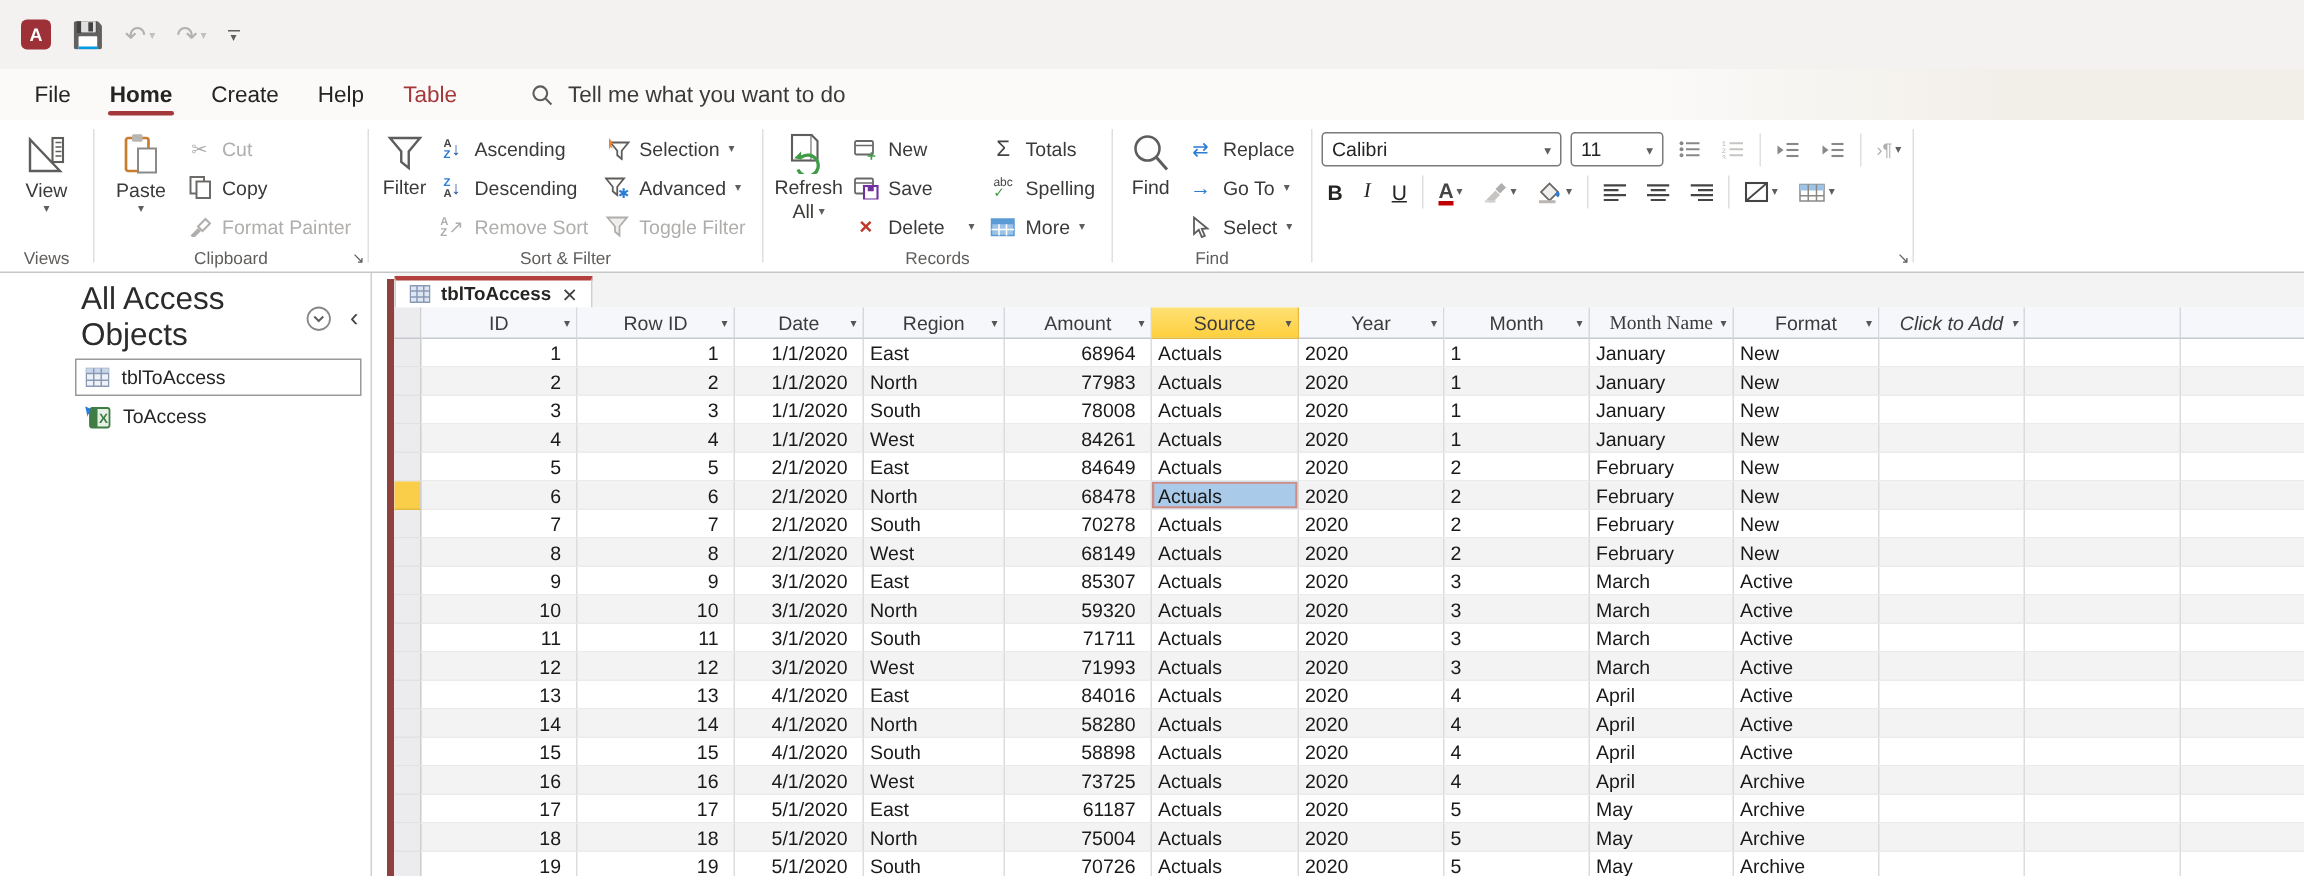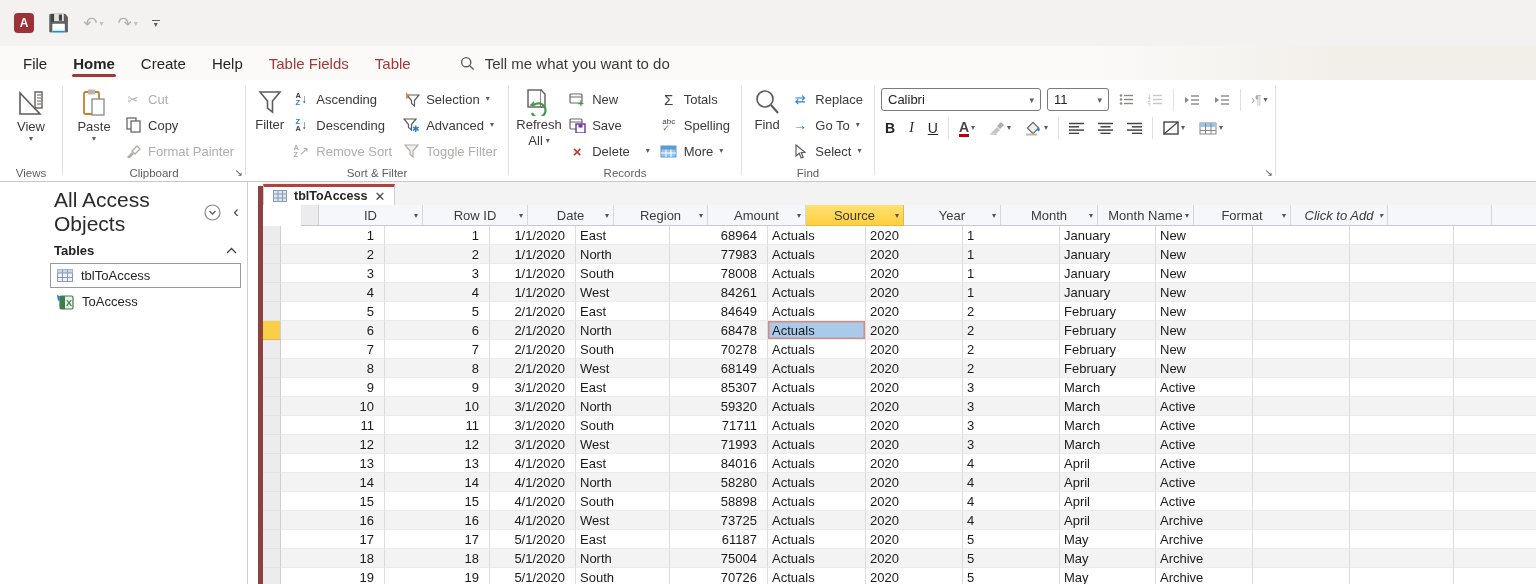--- a/index.html
+++ b/index.html
@@ -85,21 +85,21 @@
   .maroonstrip { position:absolute; left:258px; top:186px; width:5px; height:398px; background:#8e413d; }
   .docarea { position:absolute; left:263px; top:182px; width:1273px; height:402px; background:#fff; }
   .doctabs { height:23px; background:#f3f3f3; display:flex; align-items:flex-end; }
   .doctab { height:21px; margin-top:2px; background:#fff; border:1px solid #cfcfcf; border-bottom:none;
     border-top:3px solid #b3403c; display:flex; align-items:center; gap:7px; padding:0 9px; font-size:12.5px; font-weight:bold; color:#252423; }
   .tabclose { font-weight:normal; font-size:13px; color:#444; }
 
   
   .dz { position:absolute; left:0; top:23px; right:0; bottom:0; }
   .dzrow { display:flex; width:1273px; }
-  #dz-header { height:21px;padding-left:38px; }
+  #dz-header { height:21px; }
   .hcell { position:relative; height:21px; background:#f6f7fb; border-right:1px solid #d6d8e0;
     border-bottom:1px solid #c6c9d2; font-size:13px; color:#3b3b3b;
     display:flex; align-items:center; justify-content:center; }
   .hcell .harrow { position:absolute; right:4px; top:6px; font-size:8px; color:#555; }
   .hcell.hl { background:linear-gradient(#ffe173,#fecf3e); border-right-color:#e4b93e; border-bottom-color:#e4b93e; }
   .hcell.italic { font-style:italic; }
   .hcell.hsel-spacer { background:#ececee; border-right:1px solid #cfcfcf; }
   .hfill { flex:1; background:#f6f7fb; border-bottom:1px solid #c6c9d2; }
   .drow { display:flex; width:1273px; height:19px; background:#fff; }
   .drow.even { background:#f3f3f3; }
@@ -138,21 +138,20 @@
   </div>
 </div>
 
 <div class="tabsrow">
   <div class="beige"></div>
   <div id="ribbon-tabs" style="display:flex; height:100%; padding-left:10px;">
       <div class="rtab">File</div>
       <div class="rtab active">Home</div>
       <div class="rtab">Create</div>
       <div class="rtab">Help</div>
-      <div class="rtab contextual">Table Fields</div>
       <div class="rtab contextual">Table</div>
     </div>
   <div class="tellme">
     <span>
       <svg width="15" height="15" viewBox="0 0 15 15">
           <circle cx="6.2" cy="6.2" r="4.6" fill="none" stroke="#5f5d5b" stroke-width="1.4"></circle>
           <line x1="9.8" y1="9.8" x2="13.6" y2="13.6" stroke="#5f5d5b" stroke-width="1.4"></line>
         </svg>
     </span>
     <span>Tell me what you want to do</span>
@@ -568,28 +567,20 @@
 <div class="navpane">
   <div class="navhead">
     <span class="navtitle">All Access Objects</span>
     <span class="navdrop">
       <svg width="17" height="17" viewBox="0 0 17 17">
           <circle cx="8.5" cy="8.5" r="7.5" fill="none" stroke="#8a8886" stroke-width="1.2"></circle>
           <path d="M5.5 7 L8.5 10 L11.5 7" fill="none" stroke="#605e5c" stroke-width="1.3"></path>
         </svg>
     </span>
     <span class="navshutter">‹</span>
-  </div>
-  <div class="navsection">
-    <span class="sl">Tables</span>
-    <span>
-      <svg width="11" height="7" viewBox="0 0 11 7">
-          <path d="M1 6 L5.5 1.5 L10 6" fill="none" stroke="#444" stroke-width="1.3"></path>
-        </svg>
-    </span>
   </div>
   <div id="nav-items">
       <div class="navitem selected">
         <span>
           <svg width="16" height="13" viewBox="0 0 16 13">
             <rect x="0.5" y="0.5" width="15" height="12" fill="#eef2f8" stroke="#8a9ab5"></rect>
             <rect x="0.5" y="0.5" width="15" height="3.5" fill="#c9d6ea"></rect>
             <line x1="0.5" y1="4" x2="15.5" y2="4" stroke="#8a9ab5"></line>
             <line x1="0.5" y1="8.5" x2="15.5" y2="8.5" stroke="#8a9ab5"></line>
             <line x1="5.5" y1="0.5" x2="5.5" y2="12.5" stroke="#8a9ab5"></line>
@@ -657,21 +648,21 @@
           <span class="harrow">▾</span>
         </div>
         <div class="hcell" style="width: 97px; flex: 0 0 auto;">
           <span>Year</span>
           <span class="harrow">▾</span>
         </div>
         <div class="hcell" style="width: 97px; flex: 0 0 auto;">
           <span>Month</span>
           <span class="harrow">▾</span>
         </div>
-        <div class="hcell" style="width: 96px; flex: 0 0 auto;">
+        <div class="hcell" style="width: 96px; flex: 0 0 auto; font-family: Liberation Serif, serif;">
           <span>Month Name</span>
           <span class="harrow">▾</span>
         </div>
         <div class="hcell" style="width: 97px; flex: 0 0 auto;">
           <span>Format</span>
           <span class="harrow">▾</span>
         </div>
         <div class="hcell italic" style="width: 97px; flex: 0 0 auto;">
           <span>Click to Add</span>
           <span class="harrow">▾</span>

